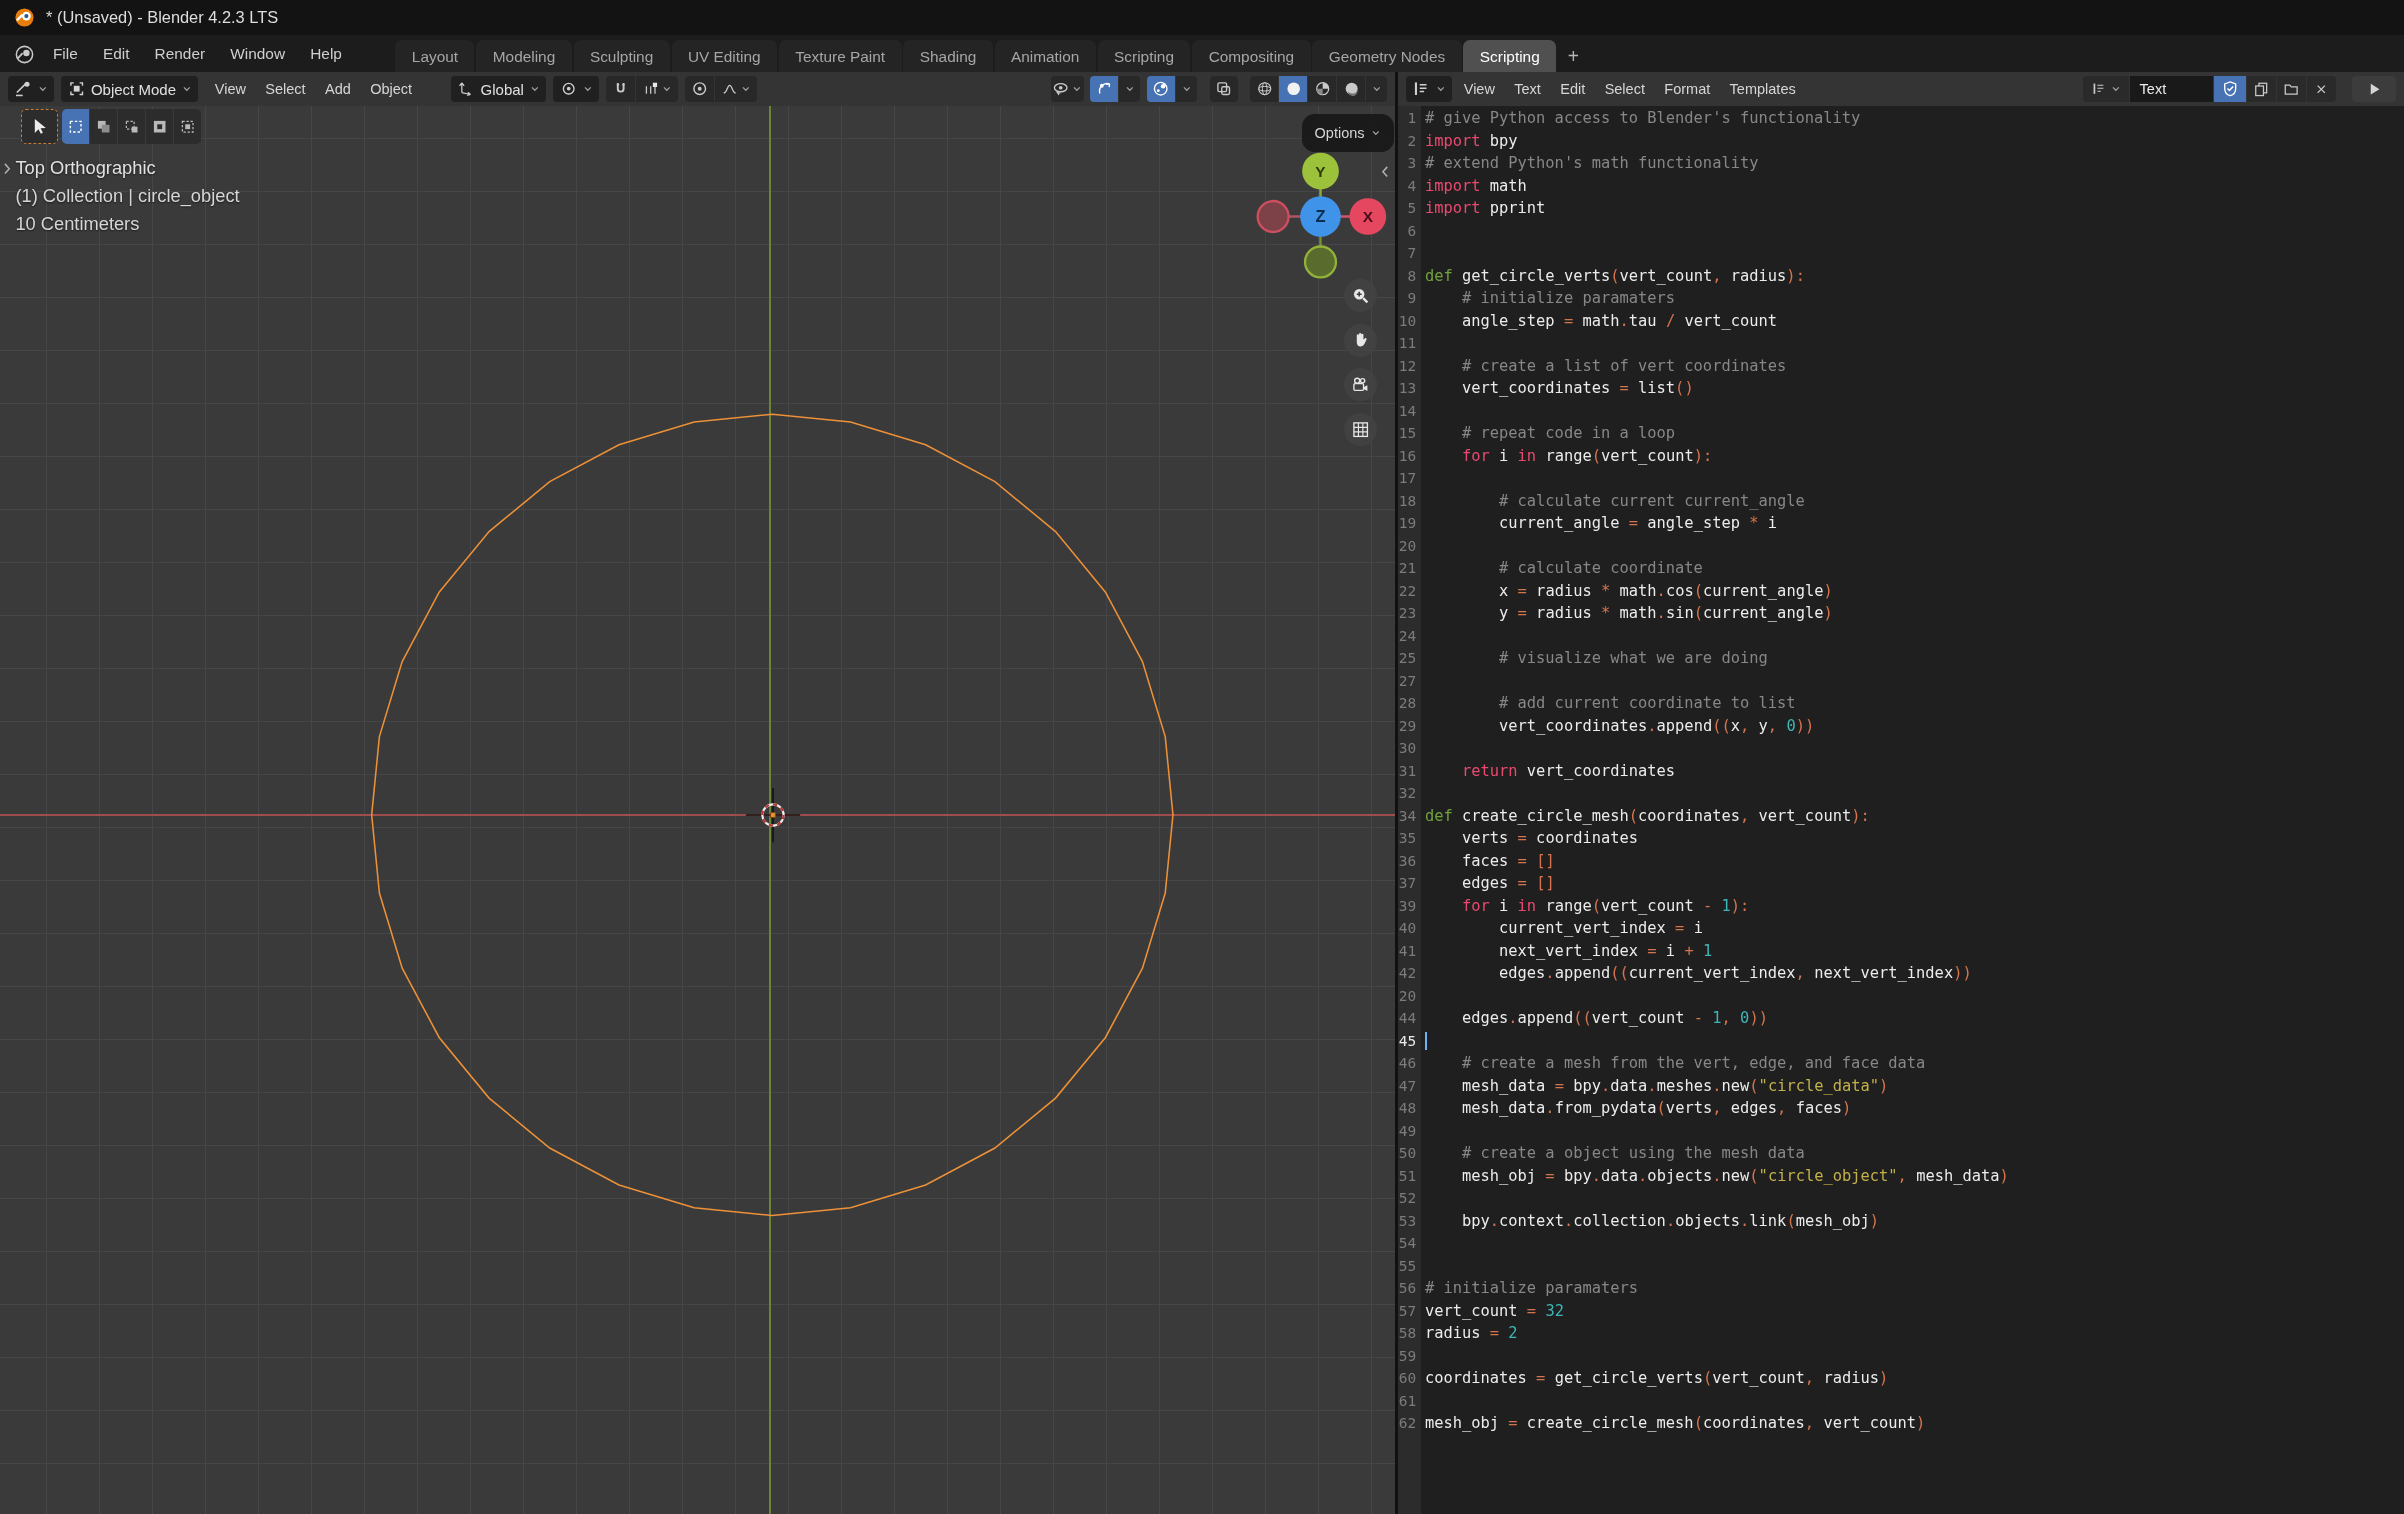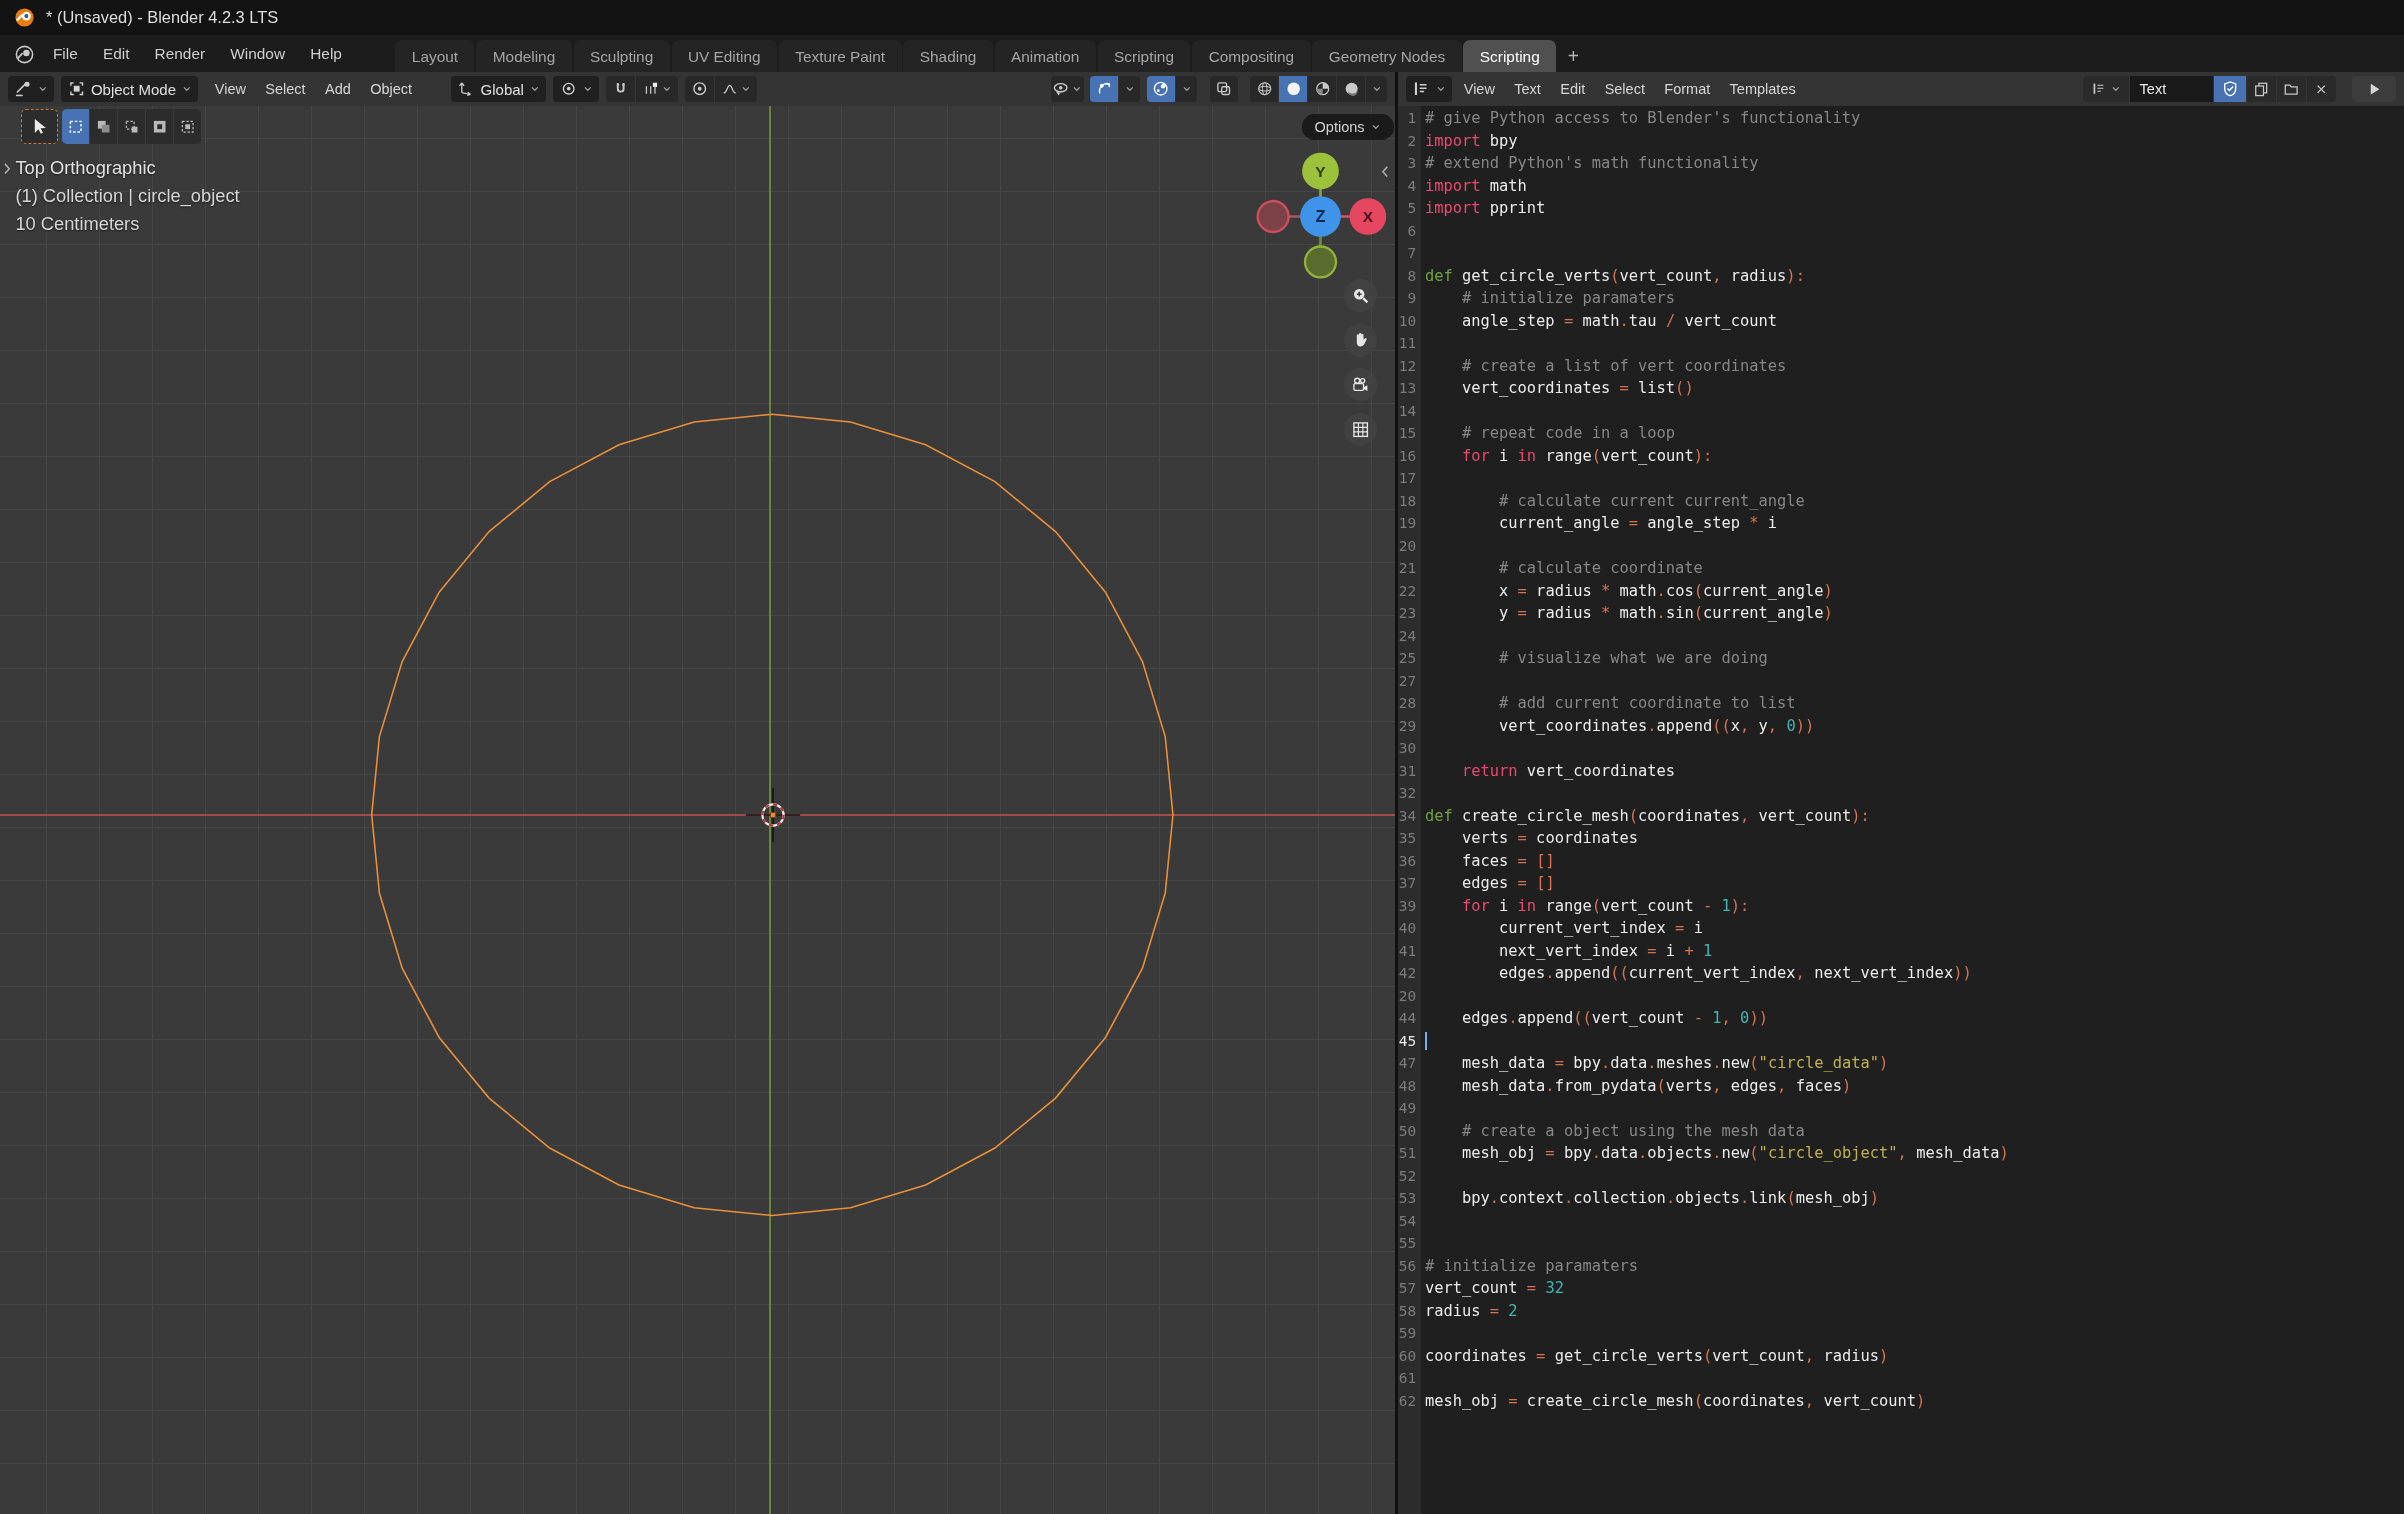--- a/index.html
+++ b/index.html
@@ -47,21 +47,21 @@
       background-color:var(--vp-bg);
       background-image:linear-gradient(var(--vp-grid) 1px,transparent 1px),
                        linear-gradient(90deg,var(--vp-grid) 1px,transparent 1px);
       background-size:53px 53px;background-position:0 32px,46px 0;overflow:hidden}
   .axis-y{position:absolute;left:769px;top:0;width:1.9px;height:100%;background:var(--ax-y)}
   .axis-x{position:absolute;left:0;top:708px;width:100%;height:1.9px;background:var(--ax-x)}
   .vp-svg{position:absolute;left:0;top:0}
   .vp-info{position:absolute;left:15.4px;top:48px;font-size:18.3px;line-height:28px;color:#e2e2e2;
            text-shadow:0 1px 1.9px rgba(0,0,0,.55)}
   .vp-info .dim{color:#d6d6d6}
-  .options-btn{position:absolute;left:1302px;top:7.7px;height:26px;border-radius:12.6px;background:rgba(24,24,24,.92);
+  .options-btn{position:absolute;left:1302px;top:7.7px;height:38px;border-radius:12.6px;background:rgba(24,24,24,.92);
            display:flex;align-items:center;gap:6.8px;padding:0 12.6px;font-size:14.5px;color:#d5d5d5}
   .toolrow{position:absolute;left:21px;top:2.9px;display:flex;gap:3.9px}
   .toolbtn{width:37px;height:35px;background:#2c2c2c;border:1px dashed #c87d33;border-radius:4.8px;
            display:flex;align-items:center;justify-content:center}
   .modegrp{display:flex;gap:1px;border-radius:4.8px;overflow:hidden}
   .modebtn{width:27px;height:35px;background:#2c2c2c;display:flex;align-items:center;justify-content:center;color:#b9b9b9}
   .modebtn.on{background:var(--accent);color:#fff}
   .navbtns{position:absolute;left:1344px;top:173px;display:flex;flex-direction:column;gap:11.6px}
   .navbtn{width:33px;height:33px;border-radius:50%;background:rgba(66,66,67,.9);
           display:flex;align-items:center;justify-content:center;color:#c8c8c8}
@@ -523,20 +523,21 @@
       <div class="code-line"><span class="ln">35</span><span class="ct">    verts <span class="tok-o">=</span> coordinates</span></div>
       <div class="code-line"><span class="ln">36</span><span class="ct">    faces <span class="tok-o">=</span> <span class="tok-o">[</span><span class="tok-o">]</span></span></div>
       <div class="code-line"><span class="ln">37</span><span class="ct">    edges <span class="tok-o">=</span> <span class="tok-o">[</span><span class="tok-o">]</span></span></div>
       <div class="code-line"><span class="ln">39</span><span class="ct">    <span class="tok-k">for</span> i <span class="tok-k">in</span> range<span class="tok-o">(</span>vert_count <span class="tok-o">-</span> <span class="tok-n">1</span><span class="tok-o">)</span><span class="tok-o">:</span></span></div>
       <div class="code-line"><span class="ln">40</span><span class="ct">        current_vert_index <span class="tok-o">=</span> i</span></div>
       <div class="code-line"><span class="ln">41</span><span class="ct">        next_vert_index <span class="tok-o">=</span> i <span class="tok-o">+</span> <span class="tok-n">1</span></span></div>
       <div class="code-line"><span class="ln">42</span><span class="ct">        edges<span class="tok-o">.</span>append<span class="tok-o">(</span><span class="tok-o">(</span>current_vert_index<span class="tok-o">,</span> next_vert_index<span class="tok-o">)</span><span class="tok-o">)</span></span></div>
       <div class="code-line"><span class="ln">20</span><span class="ct"></span></div>
       <div class="code-line"><span class="ln">44</span><span class="ct">    edges<span class="tok-o">.</span>append<span class="tok-o">(</span><span class="tok-o">(</span>vert_count <span class="tok-o">-</span> <span class="tok-n">1</span><span class="tok-o">,</span> <span class="tok-n">0</span><span class="tok-o">)</span><span class="tok-o">)</span></span></div>
       <div class="code-line"><span class="ln cur">45</span><span class="ct"><span class="caret"></span></span></div>
+      <div class="code-line"><span class="ln">46</span><span class="ct"><span class="tok-c">    # create a mesh from the vert, edge, and face data</span></span></div>
       <div class="code-line"><span class="ln">47</span><span class="ct">    mesh_data <span class="tok-o">=</span> bpy<span class="tok-o">.</span>data<span class="tok-o">.</span>meshes<span class="tok-o">.</span>new<span class="tok-o">(</span><span class="tok-s">"circle_data"</span><span class="tok-o">)</span></span></div>
       <div class="code-line"><span class="ln">48</span><span class="ct">    mesh_data<span class="tok-o">.</span>from_pydata<span class="tok-o">(</span>verts<span class="tok-o">,</span> edges<span class="tok-o">,</span> faces<span class="tok-o">)</span></span></div>
       <div class="code-line"><span class="ln">49</span><span class="ct"></span></div>
       <div class="code-line"><span class="ln">50</span><span class="ct"><span class="tok-c">    # create a object using the mesh data</span></span></div>
       <div class="code-line"><span class="ln">51</span><span class="ct">    mesh_obj <span class="tok-o">=</span> bpy<span class="tok-o">.</span>data<span class="tok-o">.</span>objects<span class="tok-o">.</span>new<span class="tok-o">(</span><span class="tok-s">"circle_object"</span><span class="tok-o">,</span> mesh_data<span class="tok-o">)</span></span></div>
       <div class="code-line"><span class="ln">52</span><span class="ct"></span></div>
       <div class="code-line"><span class="ln">53</span><span class="ct">    bpy<span class="tok-o">.</span>context<span class="tok-o">.</span>collection<span class="tok-o">.</span>objects<span class="tok-o">.</span>link<span class="tok-o">(</span>mesh_obj<span class="tok-o">)</span></span></div>
       <div class="code-line"><span class="ln">54</span><span class="ct"></span></div>
       <div class="code-line"><span class="ln">55</span><span class="ct"></span></div>
       <div class="code-line"><span class="ln">56</span><span class="ct"><span class="tok-c"># initialize paramaters</span></span></div>

